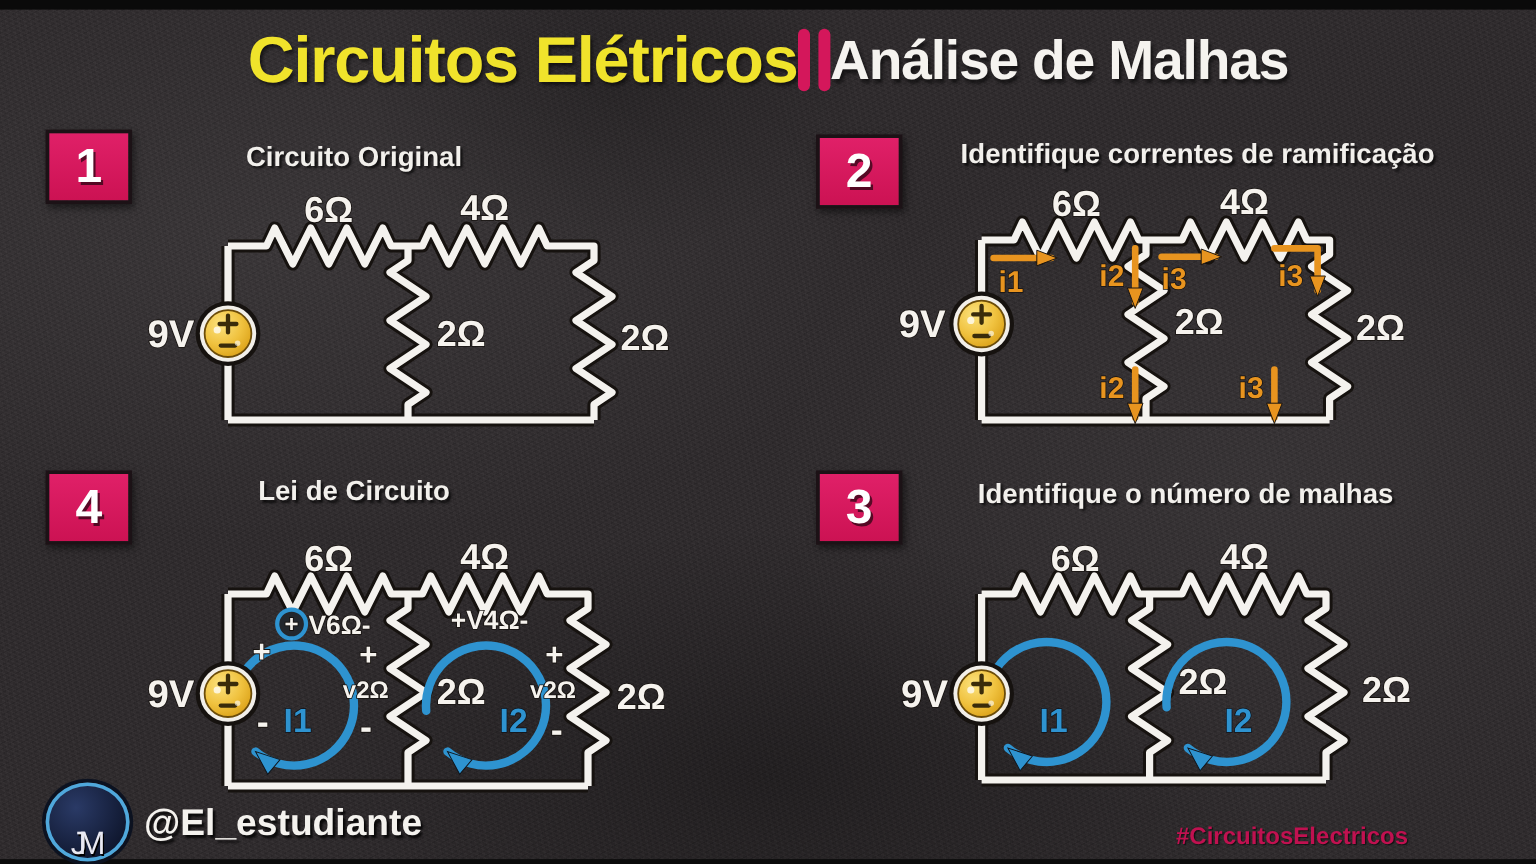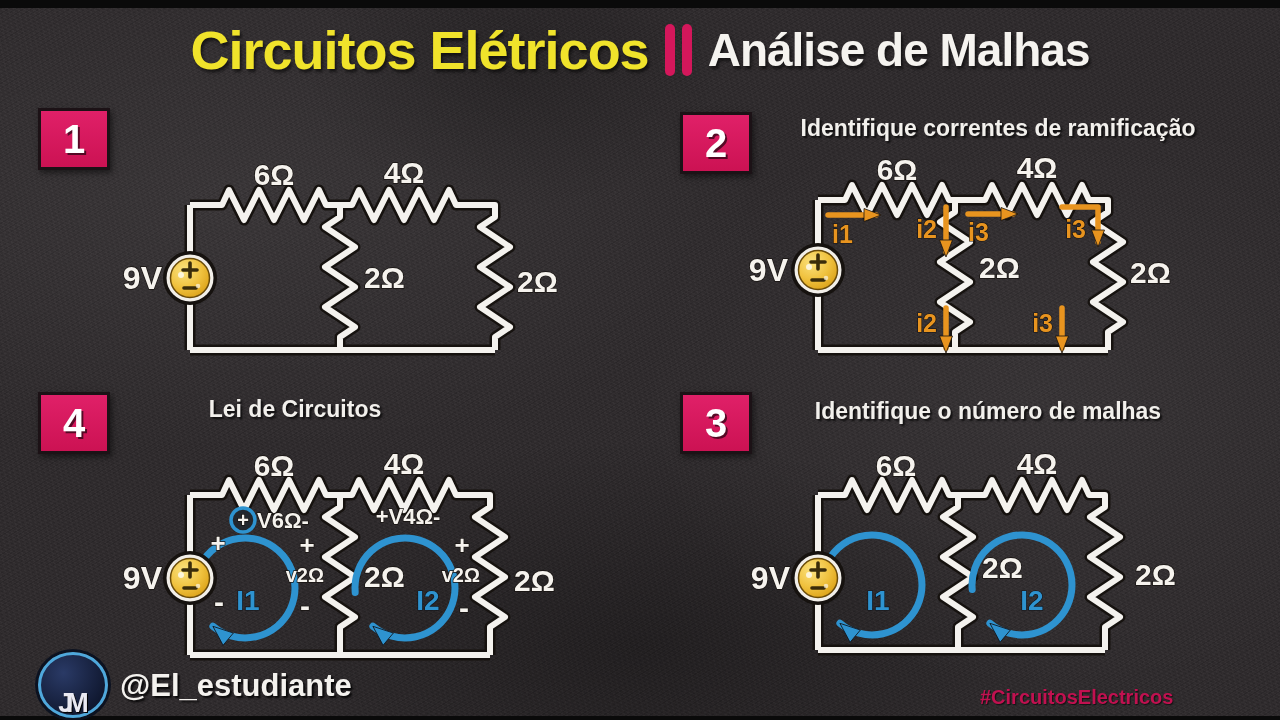--- a/index.html
+++ b/index.html
@@ -15,21 +15,21 @@
       repeating-linear-gradient(23deg, rgba(255,255,255,.022) 0 1px, transparent 1px 3px),
       repeating-linear-gradient(-31deg, rgba(0,0,0,.10) 0 1px, transparent 1px 4px),
       repeating-linear-gradient(78deg, rgba(255,255,255,.015) 0 2px, transparent 2px 5px);
   }
   .edge{position:absolute;left:0;right:0;background:#0a0a0a;}
   .edge.top{top:0;height:8px;}
   .edge.bottom{bottom:0;height:4px;}
 
   .title-row{
     position:absolute;top:12px;left:0;width:1280px;height:76px;
-    display:flex;align-items:center;justify-content:center;gap:16px;
+    display:flex;align-items:center;justify-content:center;
   }
   .title-yellow{color:#F0E32B;font-weight:bold;font-size:54px;letter-spacing:-1px;
     text-shadow:2px 3px 3px rgba(0,0,0,.55);white-space:nowrap;}
   .title-white{color:#F5F3EF;font-weight:bold;font-size:46px;letter-spacing:-1px;
     text-shadow:2px 3px 3px rgba(0,0,0,.55);white-space:nowrap;}
   .bars{display:inline-flex;gap:7px;align-items:center;}
   .bars i{display:block;width:10px;height:52px;border-radius:5px;background:#D4175B;}
 
   .badge{
     position:absolute;width:66px;height:56px;background:linear-gradient(180deg,#E02068,#CC1253);
@@ -54,21 +54,21 @@
   .cur{stroke:#E8941F;stroke-width:5.5;fill:none;stroke-linecap:round;stroke-linejoin:round;}
   .curhead{fill:#E8941F;stroke:#16120f;stroke-width:.8;}
   .loop{stroke:#2E93D0;stroke-width:7;fill:none;stroke-linecap:round;}
   .loophead{fill:#2E93D0;stroke:#10141a;stroke-width:.8;}
 
   .logo{
     position:absolute;left:38px;top:652px;width:64px;height:60px;border-radius:50%;
     border:3px solid #4FA8DC;background:radial-gradient(circle at 35% 30%, #2A3A66, #101830 75%);
     box-shadow:0 0 0 3px #0c1220;display:flex;align-items:center;justify-content:center;
   }
-  .logo span{color:#E9E9F2;font-weight:bold;font-size:27px;letter-spacing:-7px;
+  .logo span{color:#E9E9F2;font-weight:normal;font-size:27px;letter-spacing:-7px;
     transform:translateX(-3px);text-shadow:1px 1px 0 #000;margin-top:36px;}
   .handle{
     position:absolute;left:120px;top:668px;color:#F4F2EE;font-weight:bold;font-size:31px;
     text-shadow:2px 2px 2px rgba(0,0,0,.85);
   }
   .hashtag{
     position:absolute;left:980px;top:686px;color:#C01150;font-weight:bold;font-size:20px;
     text-shadow:1px 1px 1px rgba(0,0,0,.6);
   }
 </style>
@@ -86,22 +86,23 @@
         <i></i>
       </span>
     <span class="title-white">Análise de Malhas</span>
   </div>
 
   <div class="badge" style="left:38px;top:108px;">1</div>
   <div class="badge" style="left:680px;top:112px;">2</div>
   <div class="badge" style="left:38px;top:392px;">4</div>
   <div class="badge" style="left:680px;top:392px;">3</div>
 
+  <div class="ptitle" style="left:130px;top:117px;width:330px;">Circuito Original</div>
   <div class="ptitle" style="left:758px;top:115px;width:480px;">Identifique correntes de ramificação</div>
-  <div class="ptitle" style="left:130px;top:396px;width:330px;">Lei de Circuitos</div>
+  <div class="ptitle" style="left:130px;top:396px;width:330px;">Lei de Circuito</div>
   <div class="ptitle" style="left:758px;top:398px;width:460px;">Identifique o número de malhas</div>
 
   <svg style="left:120px;top:155px;" width="460" height="215" viewBox="0 0 460 215">
     <defs>
       <path id="wp1" d="M70,50 H102 l7,-15 l15,30 l15,-30 l15,30 l15,-30 l15,30 l15,-30 l7,15 H232 l7,-15 l15,30 l15,-30 l15,30 l15,-30 l15,30 l15,-30 l7,15 H375 V62 l-15,10 l30,20 l-30,20 l30,20 l-30,20 l30,20 l-15,10 V195 M220,50 V62 l-15,10 l30,20 l-30,20 l30,20 l-30,20 l30,20 l-15,10 V195 M70,50 V195 M70,195 H375"></path>
       <radialGradient id="gg1" cx="35%" cy="30%" r="80%">
         <stop offset="0%" stop-color="#FBE27E"></stop>
           <stop offset="55%" stop-color="#F0C23F"></stop>
           <stop offset="100%" stop-color="#D99E14"></stop>
       </radialGradient>

